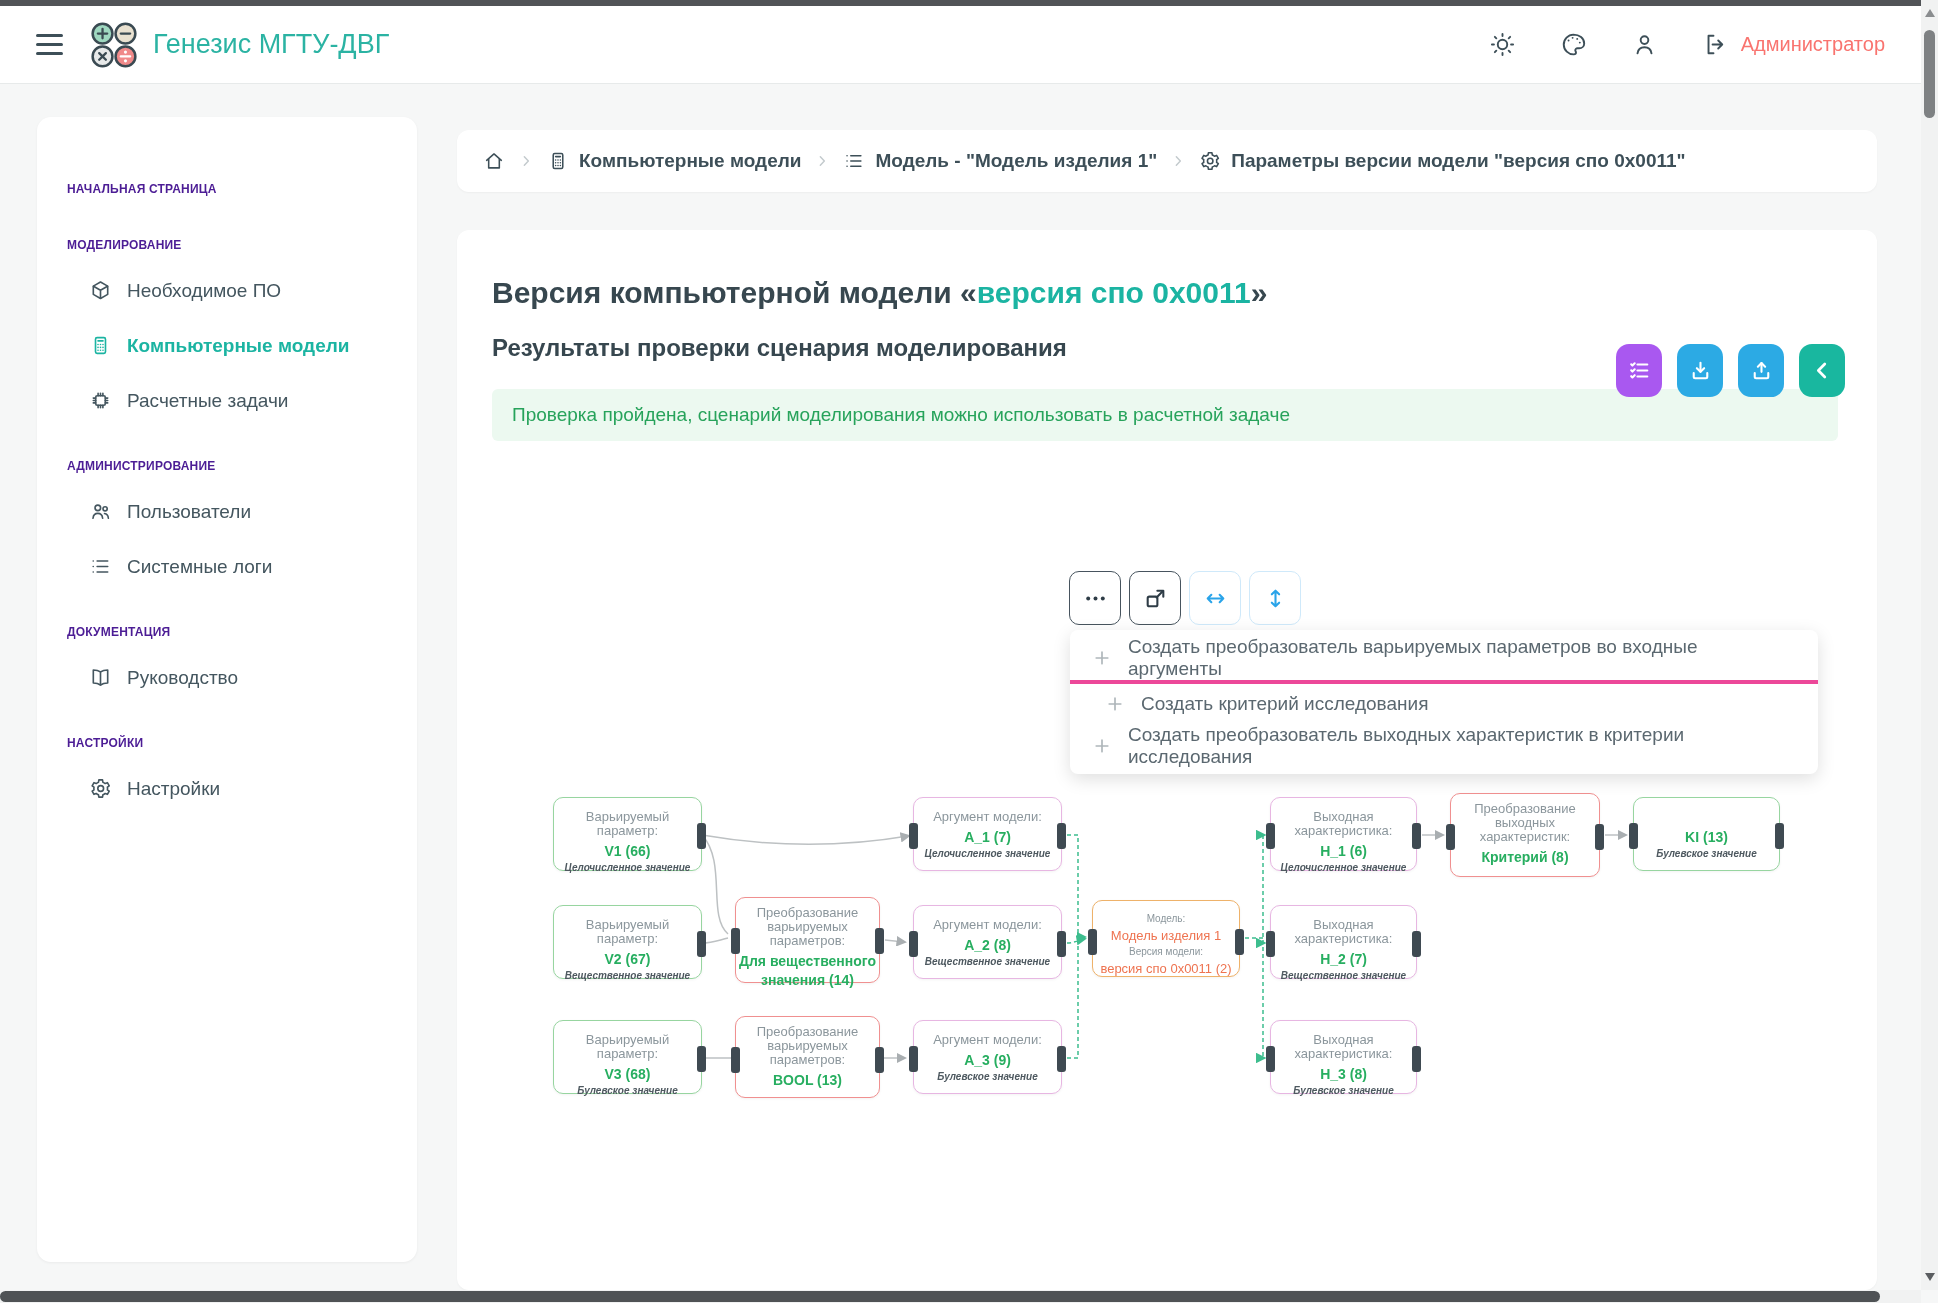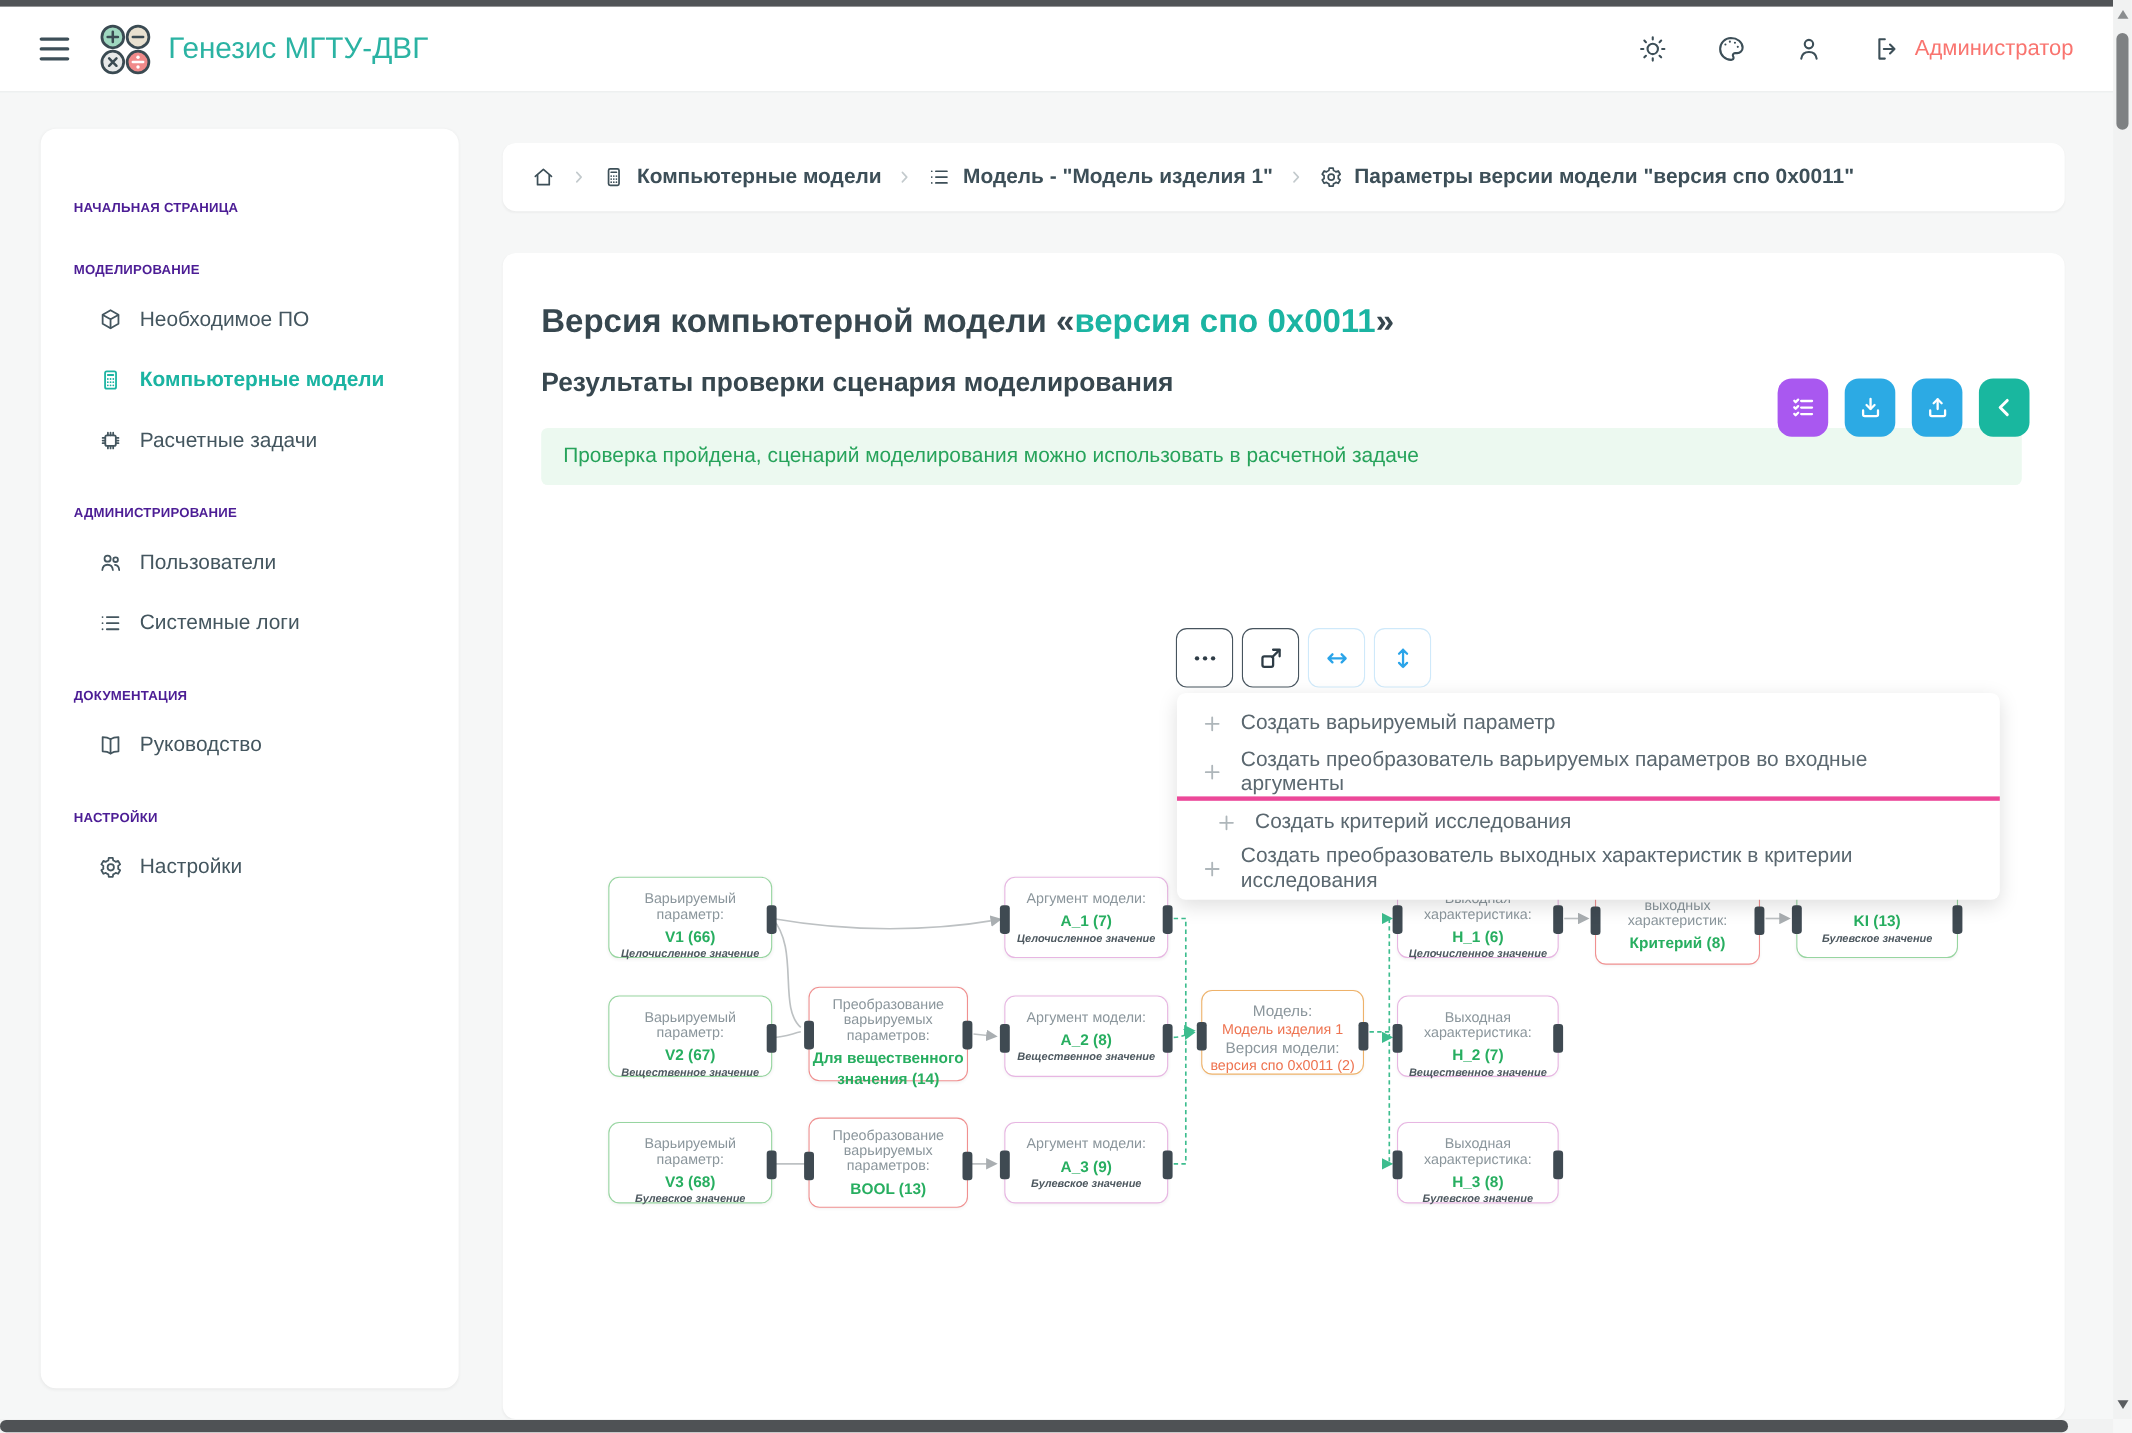--- a/index.html
+++ b/index.html
@@ -71,21 +71,21 @@
   #wires { position:absolute; left:0; top:0; width:1420px; height:1060px; z-index:1; }
   .node { position:absolute; background:#fff; border:1px solid #ccc; border-radius:10px; box-shadow:0 1px 3px rgba(0,0,0,.05); text-align:center; z-index:2; padding-top:12px; cursor:grab; }
   .node.k-green { border-color:#97d5a0;text-align:center; }
   .node.k-pink { border-color:#e7b6e2; }
   .node.k-red { border-color:#f09090; padding-top:8px; }
   .node.k-orange { border-color:#eeb26a; padding-top:9px; }
   .n-label { font-size:13px; color:#8b969c; line-height:14px; min-height:14px; }
   .n-name { font-size:14px; font-weight:700; color:#27ae60; line-height:17px; margin-top:5px; }
   .n-name + .n-name { margin-top:2px; }
   .n-type { font-size:10px; font-style:italic; font-weight:600; color:#4e5960; margin-top:2px; line-height:12px; }
-  .n-tinylabel { font-size:14px; color:#8b969c; line-height:12px; margin-top:3px; }
+  .n-tinylabel { font-size:10px; color:#8b969c; line-height:12px; margin-top:3px; }
   .n-orange { font-size:13px; color:#ee7350; font-weight:500; line-height:15px; margin-top:3px; }
   .port { position:absolute; width:9px; height:26px; background:#3f4a52; border-radius:3px; }
   .port.pl { left:-5px; } .port.pr { right:-5px; }
 </style>
 </head>
 <body>
 
 <div id="stage">
 
   <div class="top-strip"></div>
@@ -422,26 +422,20 @@
             <path d="M12 4.5v15M8.5 8 12 4.5 15.5 8M8.5 16 12 19.5 15.5 16"></path>
           </svg>
       </button>
     </div>
 
     <div class="ctx-menu" id="ctx-menu">
         <div class="menu-item">
           <svg class="plus" viewBox="0 0 24 24" fill="none" stroke="currentColor" stroke-width="2" stroke-linecap="round" stroke-linejoin="round">
             <path d="M12 5v14M5 12h14"></path>
           </svg>
-          <span>Создать варьируемый параметр</span>
-        </div>
-        <div class="menu-item">
-          <svg class="plus" viewBox="0 0 24 24" fill="none" stroke="currentColor" stroke-width="2" stroke-linecap="round" stroke-linejoin="round">
-            <path d="M12 5v14M5 12h14"></path>
-          </svg>
           <span>Создать преобразователь варьируемых параметров во входные аргументы</span>
         </div>
         <div class="menu-item divided">
           <svg class="plus" viewBox="0 0 24 24" fill="none" stroke="currentColor" stroke-width="2" stroke-linecap="round" stroke-linejoin="round">
             <path d="M12 5v14M5 12h14"></path>
           </svg>
           <span>Создать критерий исследования</span>
         </div>
         <div class="menu-item">
           <svg class="plus" viewBox="0 0 24 24" fill="none" stroke="currentColor" stroke-width="2" stroke-linecap="round" stroke-linejoin="round">

